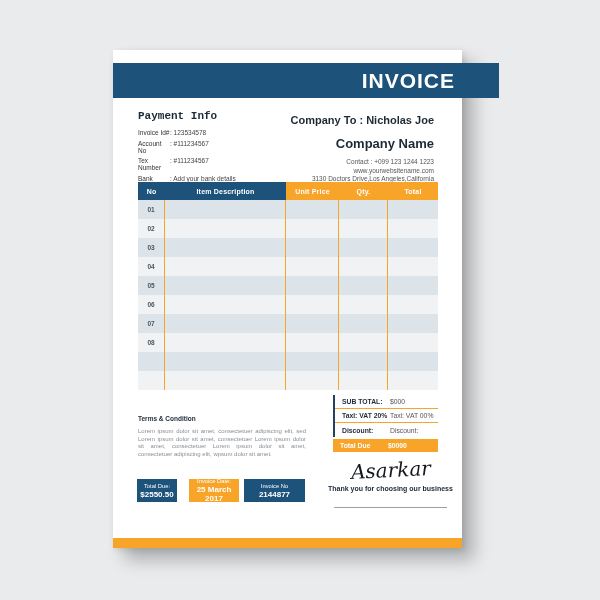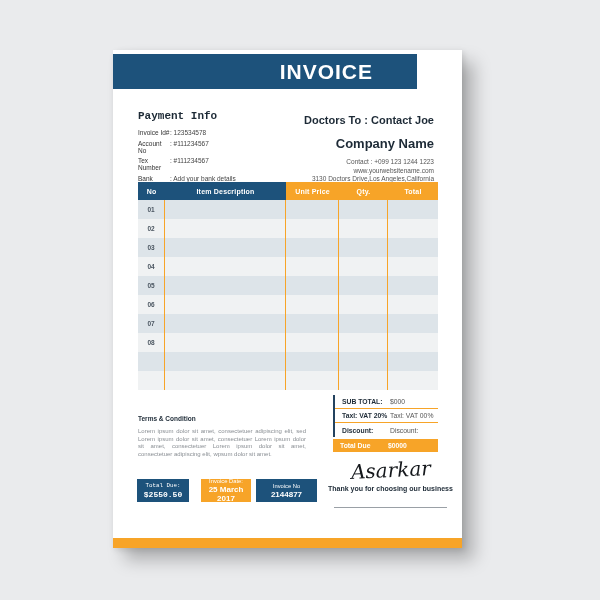--- a/index.html
+++ b/index.html
@@ -13,21 +13,21 @@
   .canvas { position:absolute; inset:0; background:#eaebed; }
 
   .page {
     position:absolute; left:113px; top:50px; width:349px; height:498px;
     background:#ffffff;
     box-shadow:12px 12px 16px rgba(0,0,0,0.25), 2px 2px 6px rgba(0,0,0,0.12);
   }
 
   
   .topbar {
-    position:absolute; left:0; top:4px; width:304px; height:35px;
+    position:absolute; left:0; top:13px; width:386px; height:35px;
     background:#1d527b; display:flex; align-items:center; justify-content:flex-end;
   }
   .invoice-title {
     color:#fff; font-size:21px; font-weight:700; letter-spacing:1px;
     padding-right:44px;
   }
   .logo-box {
     position:absolute; left:2px; top:12px; width:133px; height:36px;
     background:#f7a428; display:flex; align-items:center;
     box-shadow:0 2px 4px rgba(30,50,70,0.45);
@@ -92,21 +92,21 @@
   .terms-body { margin-top:6px; font-size:6px; color:#8a8f94; line-height:7.6px; text-align:justify; }
 
   
   .summary { position:absolute; left:24px; top:429px; display:flex; }
   .sbox {
     height:23px; display:flex; flex-direction:column; align-items:center; justify-content:center;
     color:#fff; text-align:center;
   }
   .sbox .s-label { font-size:5.8px; }
   .sbox .s-value { font-size:8px; font-weight:700; margin-top:1px; }
-  .sbox1 { width:52px; background:#1d527b;font-family:Liberation Mono, monospace; }
+  .sbox1 { width:40px; background:#1d527b; }
   .sbox2 { width:50px; background:#f7a428; margin-left:12px; }
   .sbox3 { width:61px; background:#1d527b; margin-left:5px; }
 
   
   .signature { position:absolute; left:215px; top:408px; width:125px; text-align:center; }
   .sig-name {
     font-family:"DejaVu Serif", serif; font-style:italic; font-size:20px; color:#15181c;
     transform:rotate(-3deg); display:inline-block;
   }
   .sig-caption { font-size:7px; font-weight:600; color:#1d2a36; margin-top:3px; }
@@ -141,22 +141,22 @@
         <div class="pi-value">: #111234567</div>
       </div>
       <div class="pi-row">
         <div class="pi-label">Bank Details</div>
         <div class="pi-value">: Add your bank details</div>
       </div>
     </div>
 
     <div class="invoice-to">
       <div class="it-line1">
-        <span>Doctors To :</span>
-        <span>Contact Joe</span>
+        <span>Company To :</span>
+        <span>Nicholas Joe</span>
       </div>
       <div class="it-company">Company Name</div>
       <div class="it-small">
         <div>Contact : +099 123 1244 1223</div>
         <div>www.yourwebsitename.com</div>
         <div>3130  Doctors Drive,Los Angeles,California</div>
       </div>
     </div>
 
     <div class="items">

